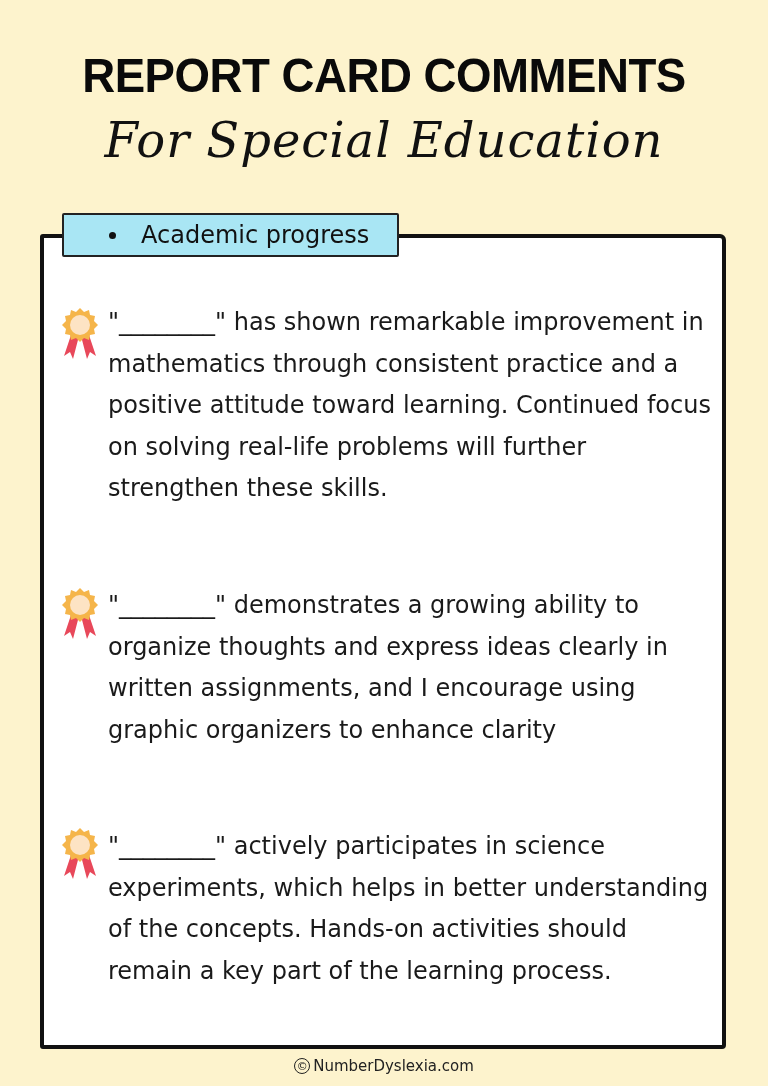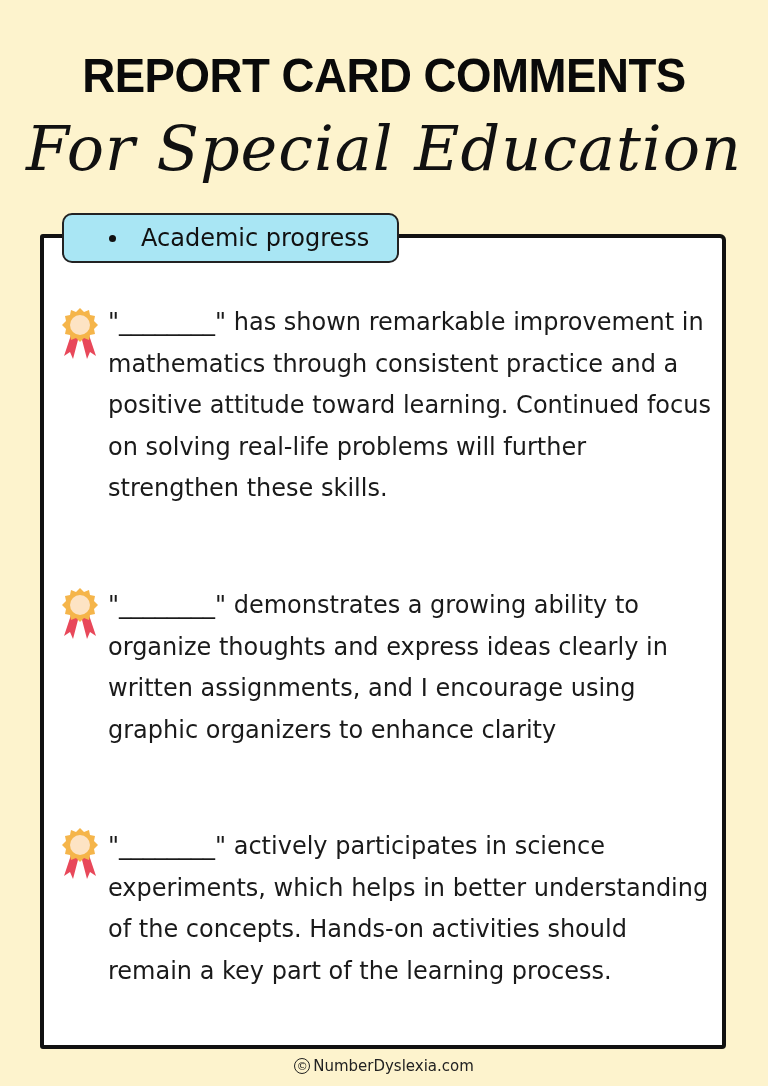--- a/index.html
+++ b/index.html
@@ -15,37 +15,37 @@
     text-align:center;
     font-family:"Liberation Sans", sans-serif;
     font-weight:900; font-size:48px; letter-spacing:-0.5px;
     color:#0a0a0a;
     transform:scaleX(0.95);
   }
   .subtitle {
     position:absolute; left:0; top:112px; width:768px;
     text-align:center;
     font-family:"DejaVu Serif", serif;
-    font-style:italic; font-size:62px; font-weight:300;
+    font-style:italic; font-size:48px; font-weight:300;
     color:#111;
     letter-spacing:1px;
   }
   .card {
     position:absolute; left:40px; top:234px; width:686px; height:815px;
     background:#ffffff;
     border:4px solid #111;
     border-radius:3px 6px 4px 3px;
     box-sizing:border-box;
   }
   .tab {
-    position:absolute; left:62px; top:213px; width:337px; height:50px;
+    position:absolute; left:62px; top:213px; width:337px; height:44px;
     background:#a9e6f4;
     border:2px solid #222;
     box-sizing:border-box;
-    border-radius:10px;
+    border-radius:2px;
     display:flex; align-items:center;
     z-index:2;
   }
   .tab .bullet {
     width:7px; height:7px; border-radius:50%; background:#111;
     margin-left:45px; margin-right:25px;
   }
   .tab .tab-label {
     font-size:24px; color:#111;
   }

